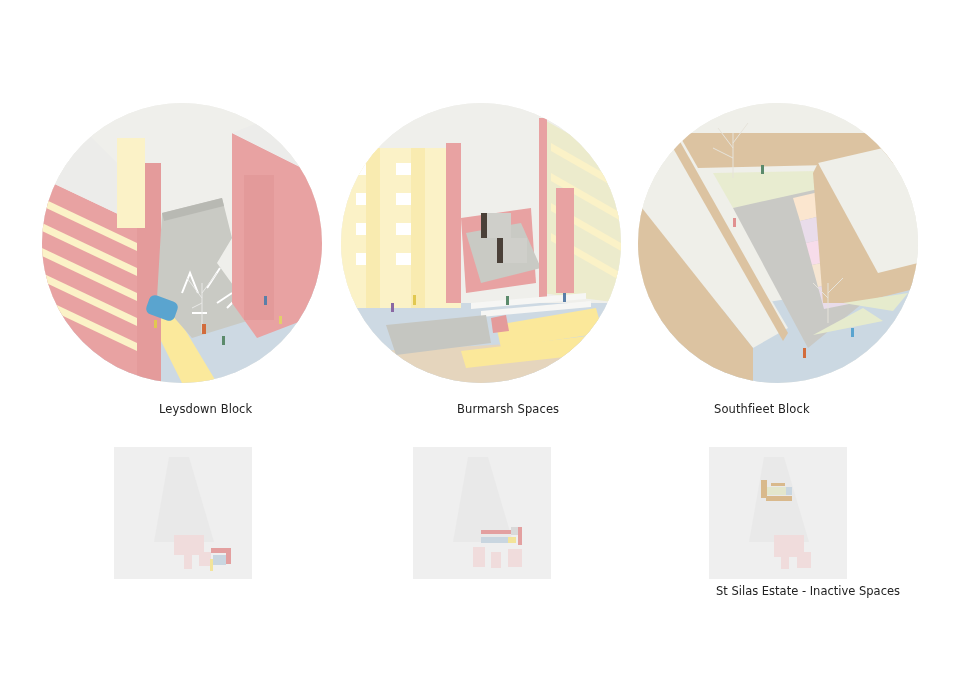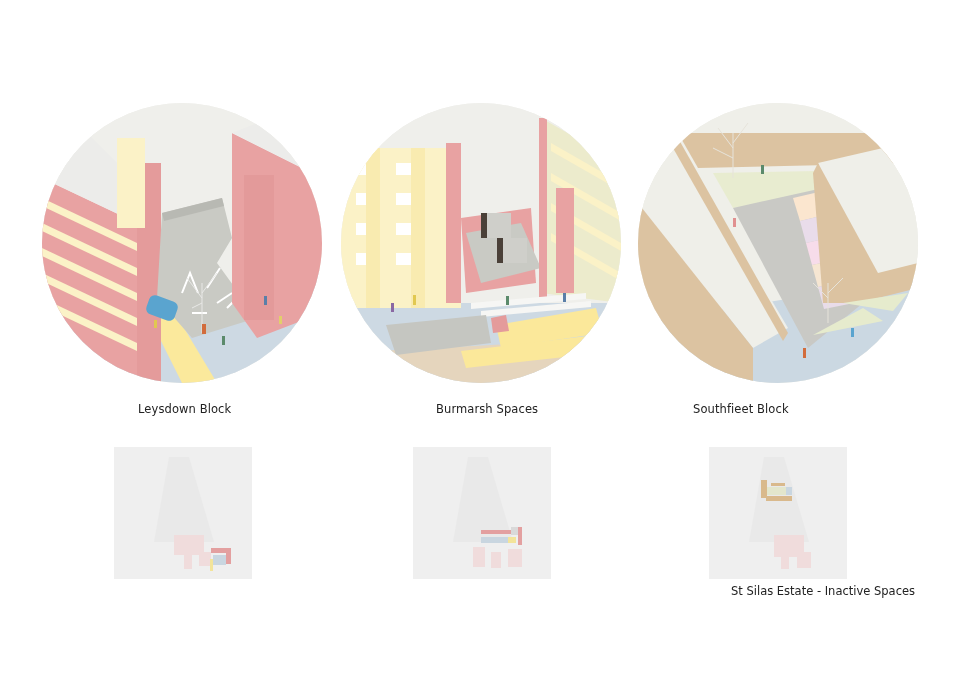--- a/index.html
+++ b/index.html
@@ -1,19 +1,19 @@
 <!DOCTYPE html>
 <html><head>
 <meta charset="utf-8">
 <style>
   html,body{margin:0;padding:0;background:#ffffff;}
   body{width:960px;height:679px;position:relative;overflow:hidden;font-family:"DejaVu Sans","Liberation Sans",sans-serif;}
   .vignette{position:absolute;width:280px;height:280px;border-radius:50%;overflow:hidden;background:#eeeeea;}
   .vignette svg{width:280px;height:280px;display:block;}
-  .caption{position:absolute;font-size:11.5px;color:#222;white-space:nowrap;letter-spacing:0.1px;}
+  .caption{position:absolute;font-size:11.5px;color:#222;white-space:nowrap;letter-spacing:0.1px;margin-left:21px;}
   .minimap{position:absolute;width:138px;height:132px;background:#efefef;overflow:hidden;}
   .minimap svg{width:138px;height:132px;display:block;}
   .legend{position:absolute;font-size:11.5px;color:#222;white-space:nowrap;}
 </style>
 </head>
 <body>
 
 <div class="vignette" style="left:42px;top:103px;">
   <svg viewBox="0 0 280 280">
     <rect width="280" height="280" fill="#efefeb"></rect>
@@ -210,13 +210,13 @@
         <rect x="88" y="105" width="14" height="16"></rect>
       </g>
     <rect x="52" y="33" width="6" height="18" fill="#d9b98c"></rect>
     <rect x="57" y="49" width="26" height="5" fill="#d9b98c"></rect>
     <rect x="62" y="36" width="14" height="3" fill="#d9b98c"></rect>
     <rect x="58" y="40" width="22" height="8" fill="#e3e6cc"></rect>
     <rect x="77" y="40" width="6" height="8" fill="#c9d6e0"></rect>
   </svg>
 </div>
 
-<div class="legend" style="left:731px;top:584px;">St Silas Estate - Inactive Spaces</div>
+<div class="legend" style="left:716px;top:584px;">St Silas Estate - Inactive Spaces</div>
 
 </body></html>

